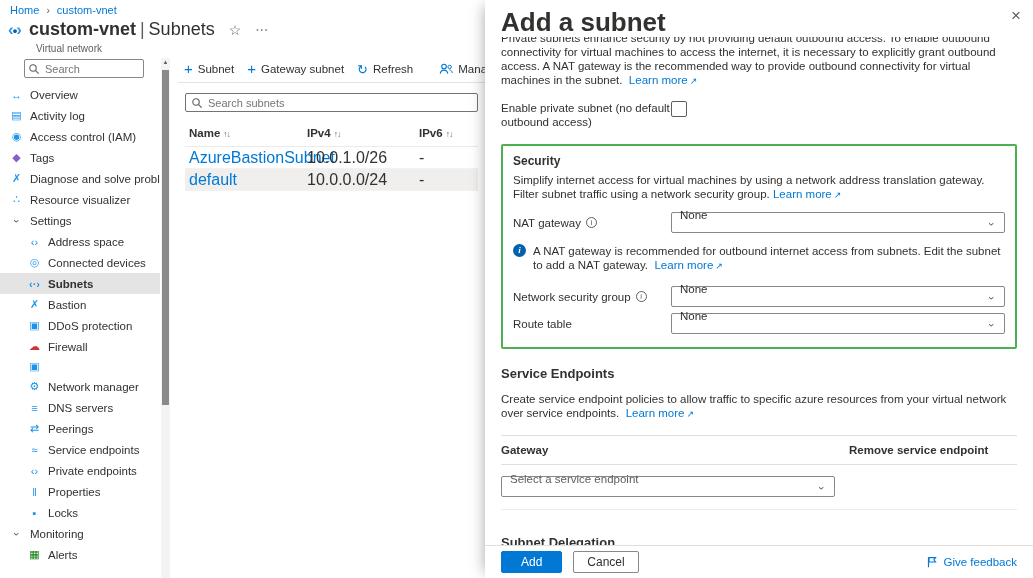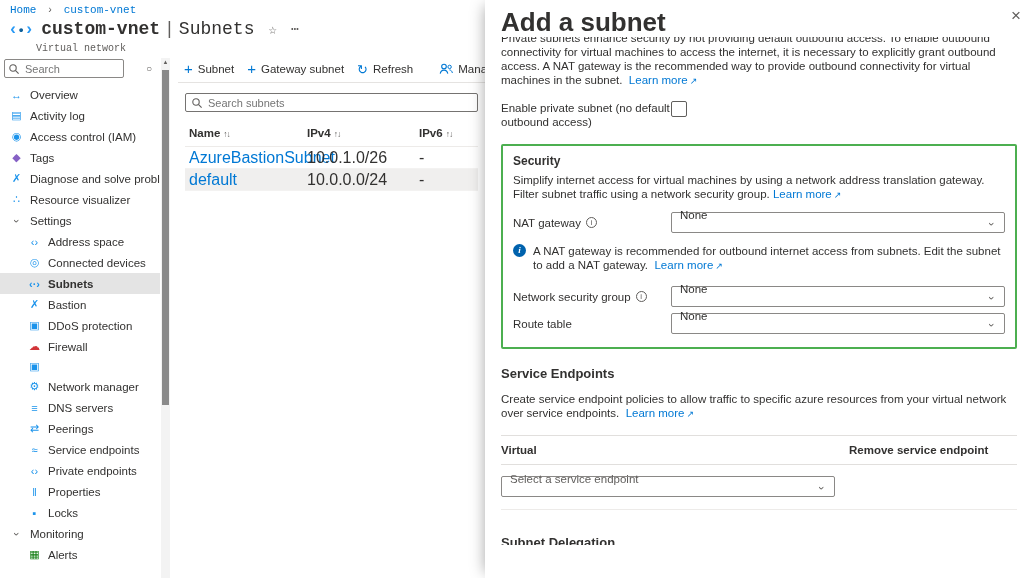--- a/index.html
+++ b/index.html
@@ -7,36 +7,36 @@
   body {
     width:1033px; height:578px; position:relative; overflow:hidden;
     background:#fff; color:#323130;
     font-family:"Liberation Sans", sans-serif; font-size:12px;
   }
   a { text-decoration:none; cursor:pointer; }
   .link { color:#0078d4; cursor:pointer; }
   .ext { font-size:9px; margin-left:2px; }
 
   
-  .hdr { position:absolute; left:0; top:0; width:485px; height:56px;font-family:Liberation Mono, monospace; }
+  .hdr { position:absolute; left:0; top:0; width:485px; height:56px; }
   .breadcrumb { position:absolute; left:10px; top:4px; font-size:11px; }
   .breadcrumb .sep { color:#605e5c; margin:0 4px; font-size:10px; }
   .title-row { position:absolute; left:8px; top:19px; display:flex; align-items:center; }
   .vnet-ic { font-size:17px; font-weight:700; color:#2899f5; letter-spacing:-1px; margin-right:8px; }
   .vnet-ic .dot { color:#0f609b; font-size:13px; }
   .pg-title { font-size:18px; font-weight:700; margin:0; white-space:nowrap; }
   .pg-title .sect { font-weight:400; }
   .pg-title .tsep { font-weight:300; color:#605e5c; padding:0 4px; }
   .fav { margin-left:14px; font-size:14px; color:#605e5c; cursor:pointer; }
   .more { margin-left:14px; font-size:13px; color:#605e5c; cursor:pointer; letter-spacing:1px; }
   .subtitle { position:absolute; left:36px; top:43px; font-size:10px; color:#605e5c; }
 
   
   .sidebar { position:absolute; left:0; top:58px; width:160px; bottom:0; overflow:hidden; }
-  .side-search { display:flex; align-items:center; gap:22px; padding:1px 0 6px 4px; }
+  .side-search { display:flex; align-items:center; gap:22px; padding:1px 0 6px 24px; }
   .side-search .inwrap { position:relative; }
   .side-search input {
     width:120px; height:19px; border:1px solid #8a8886; border-radius:2px;
     font-size:11px; padding:0 4px 0 20px; font-family:inherit; color:#323130; outline:none;
   }
   .mini-ic { color:#605e5c; font-size:10px; cursor:pointer; }
   .mag { position:absolute; left:4px; top:4px; }
   .side-item, .side-group { display:flex; align-items:center; gap:7px; height:21px; padding-left:10px; font-size:11.5px; cursor:pointer; white-space:nowrap; }
   .side-item.indent { padding-left:28px; }
   .side-item.selected { background:#e4e4e4; font-weight:700; }
@@ -344,26 +344,37 @@
             <span>None</span>
             <span class="chev">›</span>
           </div>
       </div>
     </div>
 
     <div class="sect-h">Service Endpoints</div>
     <div class="se-desc"><span>Create service endpoint policies to allow traffic to specific azure resources from your virtual network over service endpoints.</span>&nbsp; <a class="link"><span>Learn more</span><span class="ext">↗</span></a></div>
 
     <div class="se-head">
-      <span class="se-col1">Virtual</span>
+      <span class="se-col1">Gateway</span>
       <span class="se-col2">Remove service endpoint</span>
     </div>
     <div class="dd dd-se">
         <span>Select a service endpoint</span>
         <span class="chev">›</span>
       </div>
     <div class="se-div"></div>
 
     <div class="sect-h sd-h">Subnet Delegation</div>
 
   </div>
 
+  <div class="p-foot">
+    <button class="btn-add">Add</button>
+    <button class="btn-cancel">Cancel</button>
+    <span class="feedback">
+      <svg width="12" height="12" viewBox="0 0 12 12">
+          <path d="M2.5 11.3V1.2" stroke="#0078d4" stroke-width="1.2" fill="none"></path>
+          <path d="M3 1.6h6.6L7.9 3.8l1.7 2.2H3z" fill="none" stroke="#0078d4" stroke-width="1.1"></path>
+        </svg>
+      <span>Give feedback</span>
+    </span>
+  </div>
 </div>
 
 </body></html>

